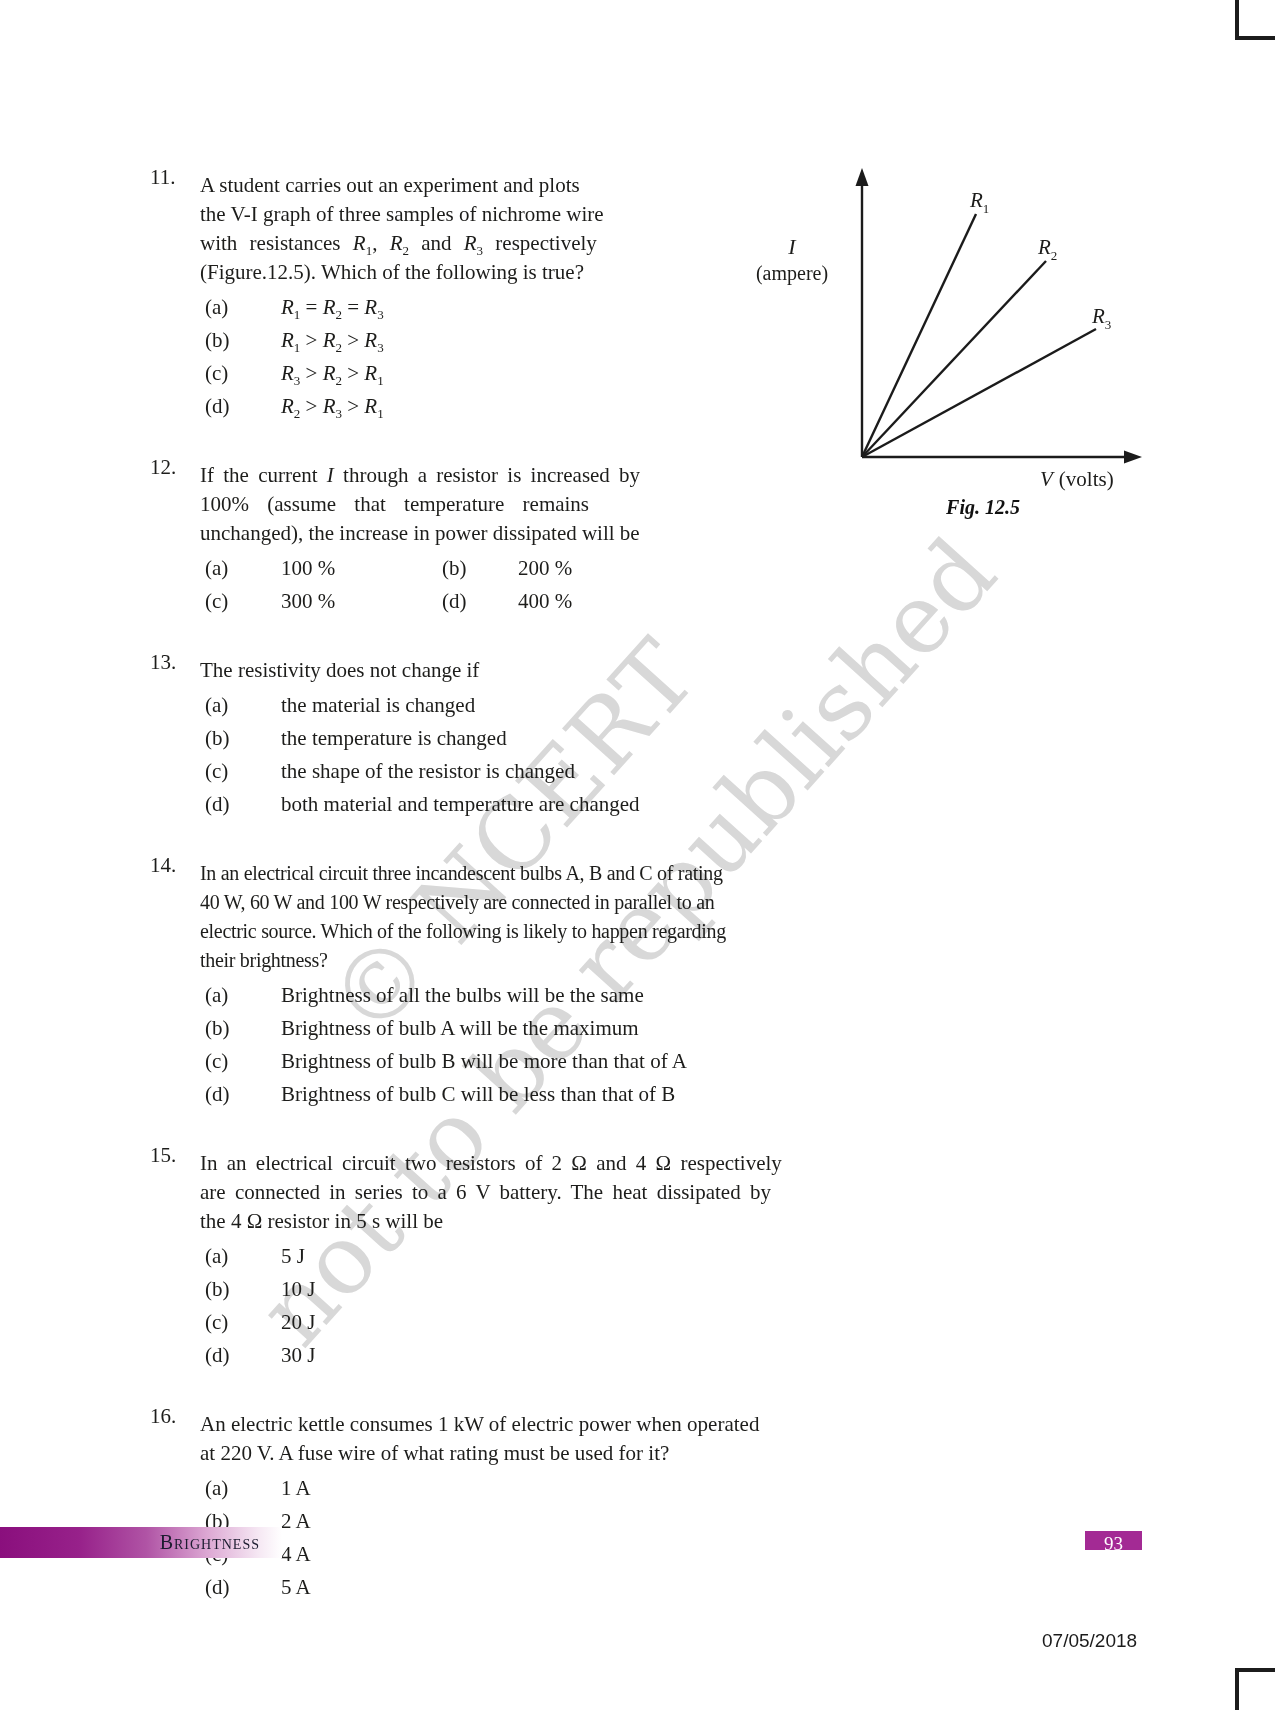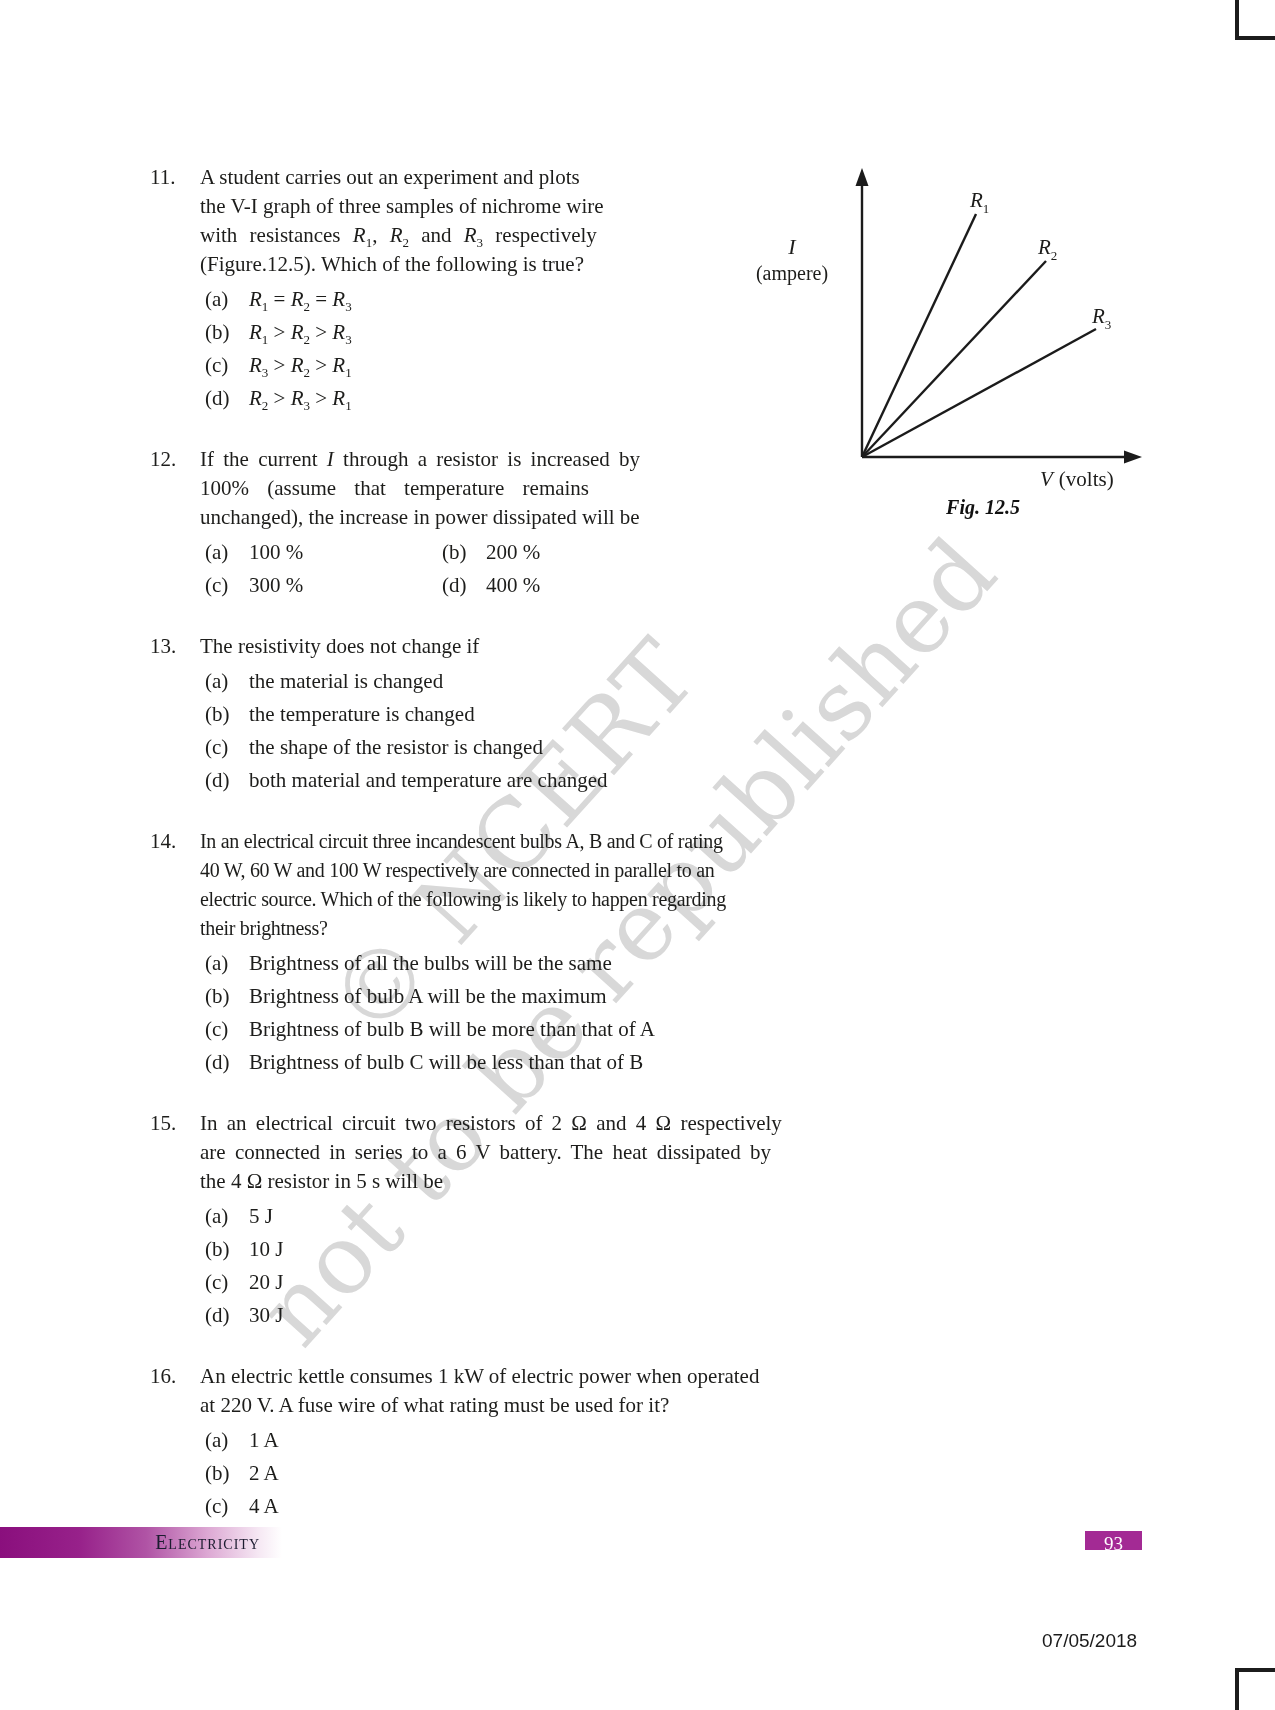--- a/index.html
+++ b/index.html
@@ -26,30 +26,30 @@
   
   .crop-tr{position:absolute;left:1235px;top:0;width:40px;height:40px;
     border-left:4px solid #1c1c1c;border-bottom:4px solid #1c1c1c;box-sizing:border-box;}
   .crop-br{position:absolute;left:1235px;top:1668px;width:40px;height:42px;
     border-left:4px solid #1c1c1c;border-top:4px solid #1c1c1c;box-sizing:border-box;}
   
   .content{position:absolute;left:150px;top:163px;width:720px;z-index:1;}
   .question{display:flex;margin-bottom:25px;}
   .qnum{width:50px;flex:0 0 50px;font-weight:normal;font-size:21px;line-height:29px;}
   .qbody{flex:1 1 auto;}
-  .para{margin:0 0 9px 0;}
+  .para{margin:8px 0 9px 0;}
   .line{font-size:21px;line-height:29px;white-space:nowrap;}
   .wideline{font-size:20px;letter-spacing:-0.3px;}
   .s1{word-spacing:4px;}
   .s2{word-spacing:7px;}
   .s3{word-spacing:13px;}
   .opts{padding-left:5px;}
   .opt{display:flex;margin-bottom:10px;}
   .optlabel{width:44px;flex:0 0 44px;font-size:21px;line-height:23px;}
-  .opttext{font-size:21px;line-height:23px;white-space:nowrap;}
+  .opttext{font-size:21px;line-height:23px;white-space:nowrap;margin-left:32px;}
   .opts.two-col{display:grid;grid-template-columns:237px 260px;}
   .opts.two-col .opt{margin-bottom:10px;}
   sub{font-size:13px;line-height:0;}
   
   .figure{position:absolute;left:680px;top:140px;z-index:1;}
   
   .footer-bar{
     position:absolute;left:0;top:1527px;width:282px;height:31px;z-index:1;
     background:linear-gradient(90deg,#8a0f7d 0%,#97218a 28%,#b054a5 52%,#dda9d4 74%,#f6e9f4 92%,#ffffff 100%);
     display:flex;align-items:center;justify-content:flex-end;
@@ -278,18 +278,18 @@
               <span class="optlabel">(d)</span>
               <span class="opttext">5 A</span>
             </div>
         </div>
       </div>
     </div>
 
   </div>
 
   <div class="footer-bar">
-    <span class="footer-chapter">Electricity</span>
+    <span class="footer-chapter">Brightness</span>
   </div>
   <div class="page-badge">93</div>
   <div class="print-date">07/05/2018</div>
 
 </div>
 
 </body></html>

